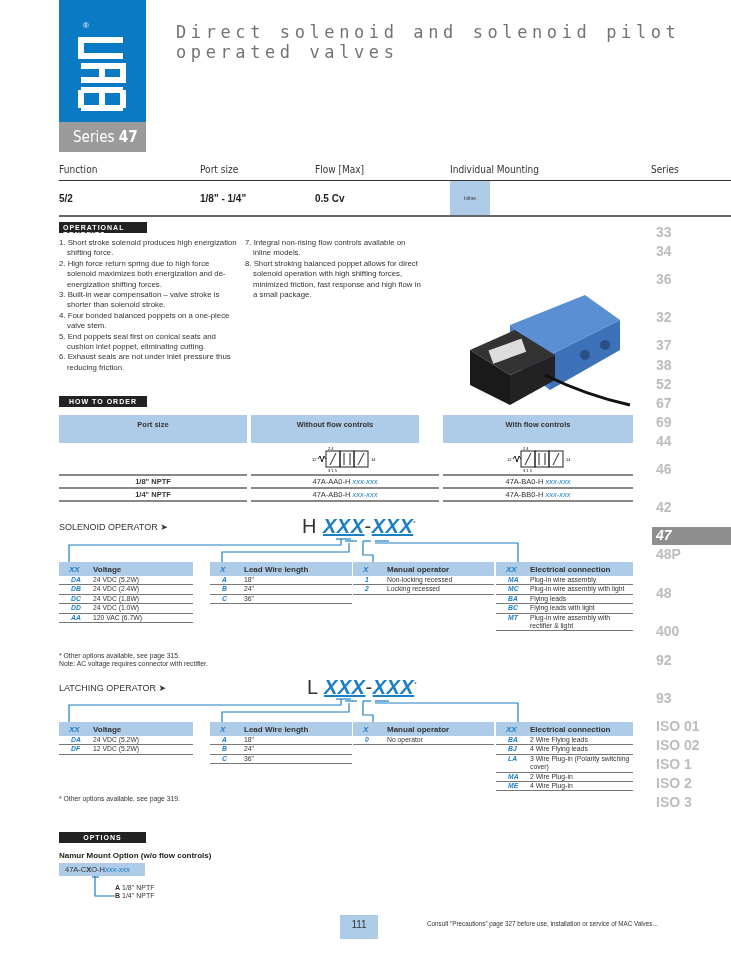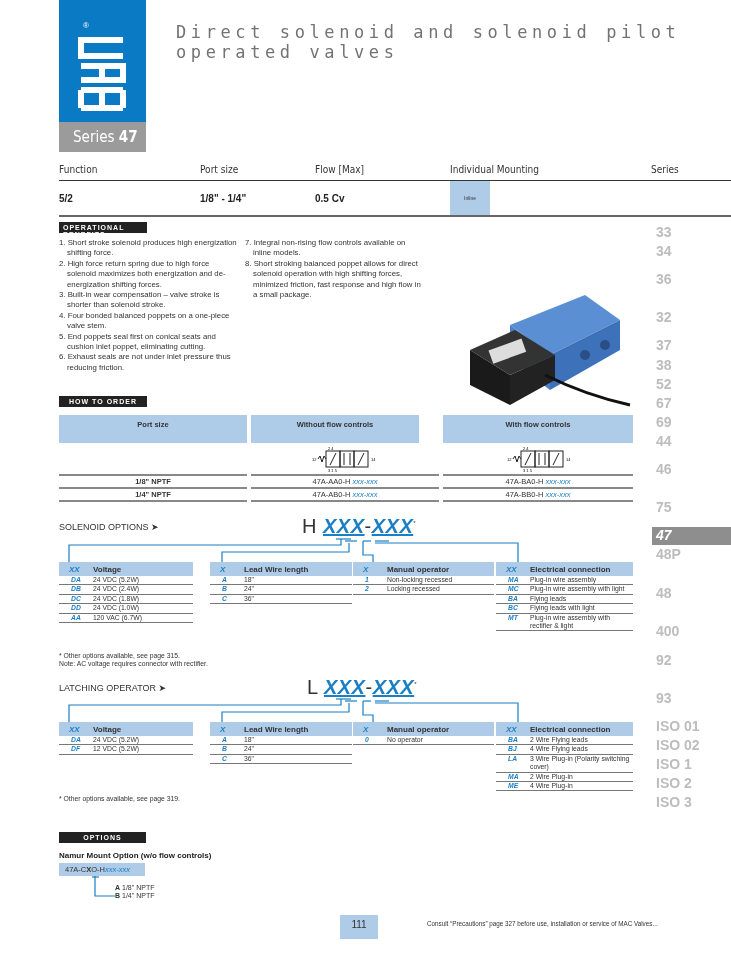--- a/index.html
+++ b/index.html
@@ -101,21 +101,21 @@
     <div class="abs side-num" style="top: 243px;">34</div>
     <div class="abs side-num" style="top: 271px;">36</div>
     <div class="abs side-num" style="top: 309px;">32</div>
     <div class="abs side-num" style="top: 337px;">37</div>
     <div class="abs side-num" style="top: 357px;">38</div>
     <div class="abs side-num" style="top: 376px;">52</div>
     <div class="abs side-num" style="top: 395px;">67</div>
     <div class="abs side-num" style="top: 414px;">69</div>
     <div class="abs side-num" style="top: 433px;">44</div>
     <div class="abs side-num" style="top: 461px;">46</div>
-    <div class="abs side-num" style="top: 499px;">75</div>
+    <div class="abs side-num" style="top: 499px;">42</div>
     <div class="abs side-num" style="top: 546px;">48P</div>
     <div class="abs side-num" style="top: 585px;">48</div>
     <div class="abs side-num" style="top: 623px;">400</div>
     <div class="abs side-num" style="top: 652px;">92</div>
     <div class="abs side-num" style="top: 690px;">93</div>
     <div class="abs side-num" style="top: 718px;">ISO 01</div>
     <div class="abs side-num" style="top: 737px;">ISO 02</div>
     <div class="abs side-num" style="top: 756px;">ISO 1</div>
     <div class="abs side-num" style="top: 775px;">ISO 2</div>
     <div class="abs side-num" style="top: 794px;">ISO 3</div>
@@ -168,21 +168,21 @@
 <div class="abs rowline" style="left:59px; top:487px; width:188px;"></div>
 <div class="abs rowline" style="left:251px; top:487px; width:188px;"></div>
 <div class="abs rowline" style="left:443px; top:487px; width:190px;"></div>
 <div class="abs order-cell bold" style="left:59px; top:490px; width:188px;">1/4" NPTF</div>
 <div class="abs order-cell" style="left:251px; top:490px; width:188px;"><span>47A-AB0-H </span><span class="blue">xxx-xxx</span></div>
 <div class="abs order-cell" style="left:443px; top:490px; width:190px;"><span>47A-BB0-H </span><span class="blue">xxx-xxx</span></div>
 <div class="abs rowline" style="left:59px; top:500px; width:188px;"></div>
 <div class="abs rowline" style="left:251px; top:500px; width:188px;"></div>
 <div class="abs rowline" style="left:443px; top:500px; width:190px;"></div>
 
-<div class="abs op-label" style="left:59px; top:522px;">SOLENOID OPTIONS ➤</div>
+<div class="abs op-label" style="left:59px; top:522px;">SOLENOID OPERATOR ➤</div>
 <div class="abs code-title" style="left:302px; top:515px;">
   <span>H </span><span class="x">XXX</span><span>-</span><span class="x">XXX</span><sup style="font-size:6px">*</sup>
 </div>
 <svg class="abs" style="left:59px; top:537px;" width="580" height="26">
   <g stroke="#1a7fc4" stroke-width="1.2" fill="none">
     <path d="M10 25 V8 H282 V2"></path>
       <path d="M277 2 H292"></path>
     <path d="M163 25 V15 H290 V6"></path>
       <path d="M286 4 H298"></path>
     <path d="M314 25 V18 H304 V4"></path>

